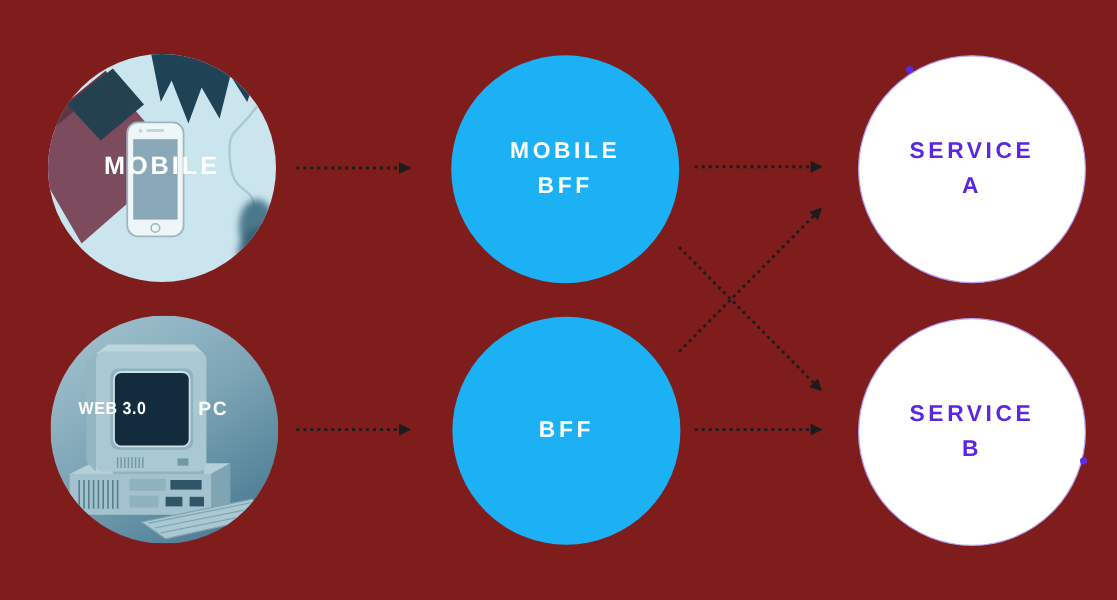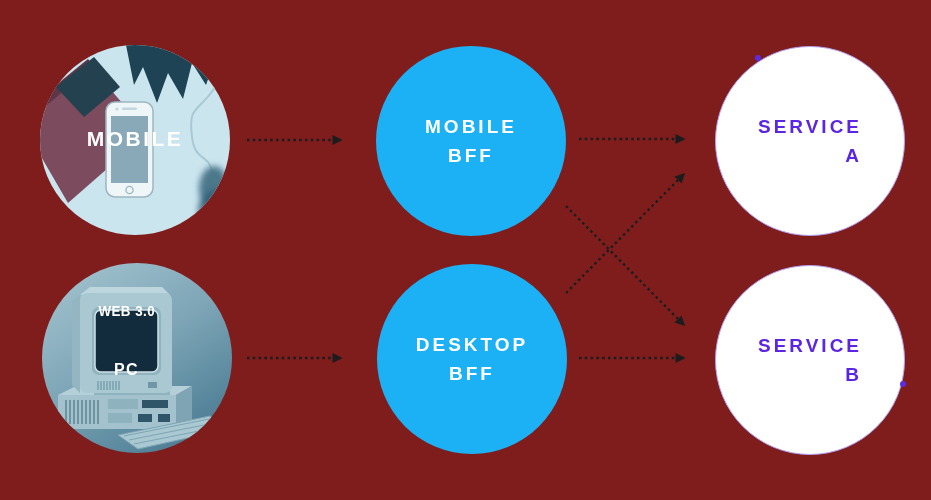--- a/index.html
+++ b/index.html
@@ -7,27 +7,27 @@
           font-family:"Liberation Sans",sans-serif;overflow:hidden;}
   .node{position:absolute;border-radius:50%;display:flex;align-items:center;
         justify-content:center;text-align:center;box-sizing:border-box;}
   .photo{width:190px;height:190px;overflow:hidden;}
   .photo svg{display:block;width:100%;height:100%;}
   .photo-label{position:absolute;left:0;right:0;top:50%;transform:translateY(-54%);
         color:#ffffff;font-weight:700;font-size:21px;letter-spacing:2.5px;}
   .bff{width:190px;height:190px;background:#1cb0f4;color:#ffffff;}
   .bff-label,.svc-label{font-weight:700;font-size:19px;letter-spacing:3px;line-height:1.55;}
   .bff-label span,.svc-label span{display:block;}
-  .service{width:190px;height:190px;background:#ffffff;border:1.4px solid #b3a1f4;color:#5b25e2;text-align:right;}
+  .service{width:190px;height:190px;background:#ffffff;border:1.4px solid #b3a1f4;color:#5b25e2;}
   .svc-dot{position:absolute;width:6px;height:6px;border-radius:50%;background:#5e2be0;}
   .dot-a{left:39px;top:8px;}
   .dot-b{left:184px;top:115px;}
   .connector-layer{position:absolute;inset:0;pointer-events:none;}
   .screen-text{position:absolute;left:53px;top:47px;width:63px;height:62px;
-        display:flex;flex-direction:column;align-items:center;justify-content:center;color:#fff;gap:41px;}
+        display:flex;flex-direction:row;align-items:center;justify-content:center;color:#fff;gap:41px;}
   .screen-line1{font-size:14.5px;font-weight:600;letter-spacing:0.5px;transform:scaleX(0.92);white-space:nowrap;}
   .screen-line2{font-size:16px;font-weight:700;letter-spacing:1.5px;margin-top:1px;}
 </style>
 </head>
 <body>
 
 <div class="canvas">
 
   <svg class="connector-layer" width="931" height="500" viewBox="0 0 931 500">
     <defs>
@@ -118,21 +118,20 @@
 
   <div class="node bff" style="left:376px;top:46px;">
     <div class="bff-label">
       <span>MOBILE</span>
       <span>BFF</span>
     </div>
   </div>
 
   <div class="node bff" style="left:377px;top:264px;">
     <div class="bff-label">
-      <span>DESKTOP</span>
       <span>BFF</span>
     </div>
   </div>
 
   <div class="node service" style="left:715px;top:46px;">
     <div class="svc-dot dot-a"></div>
     <div class="svc-label">
       <span>SERVICE</span>
       <span>A</span>
     </div>

